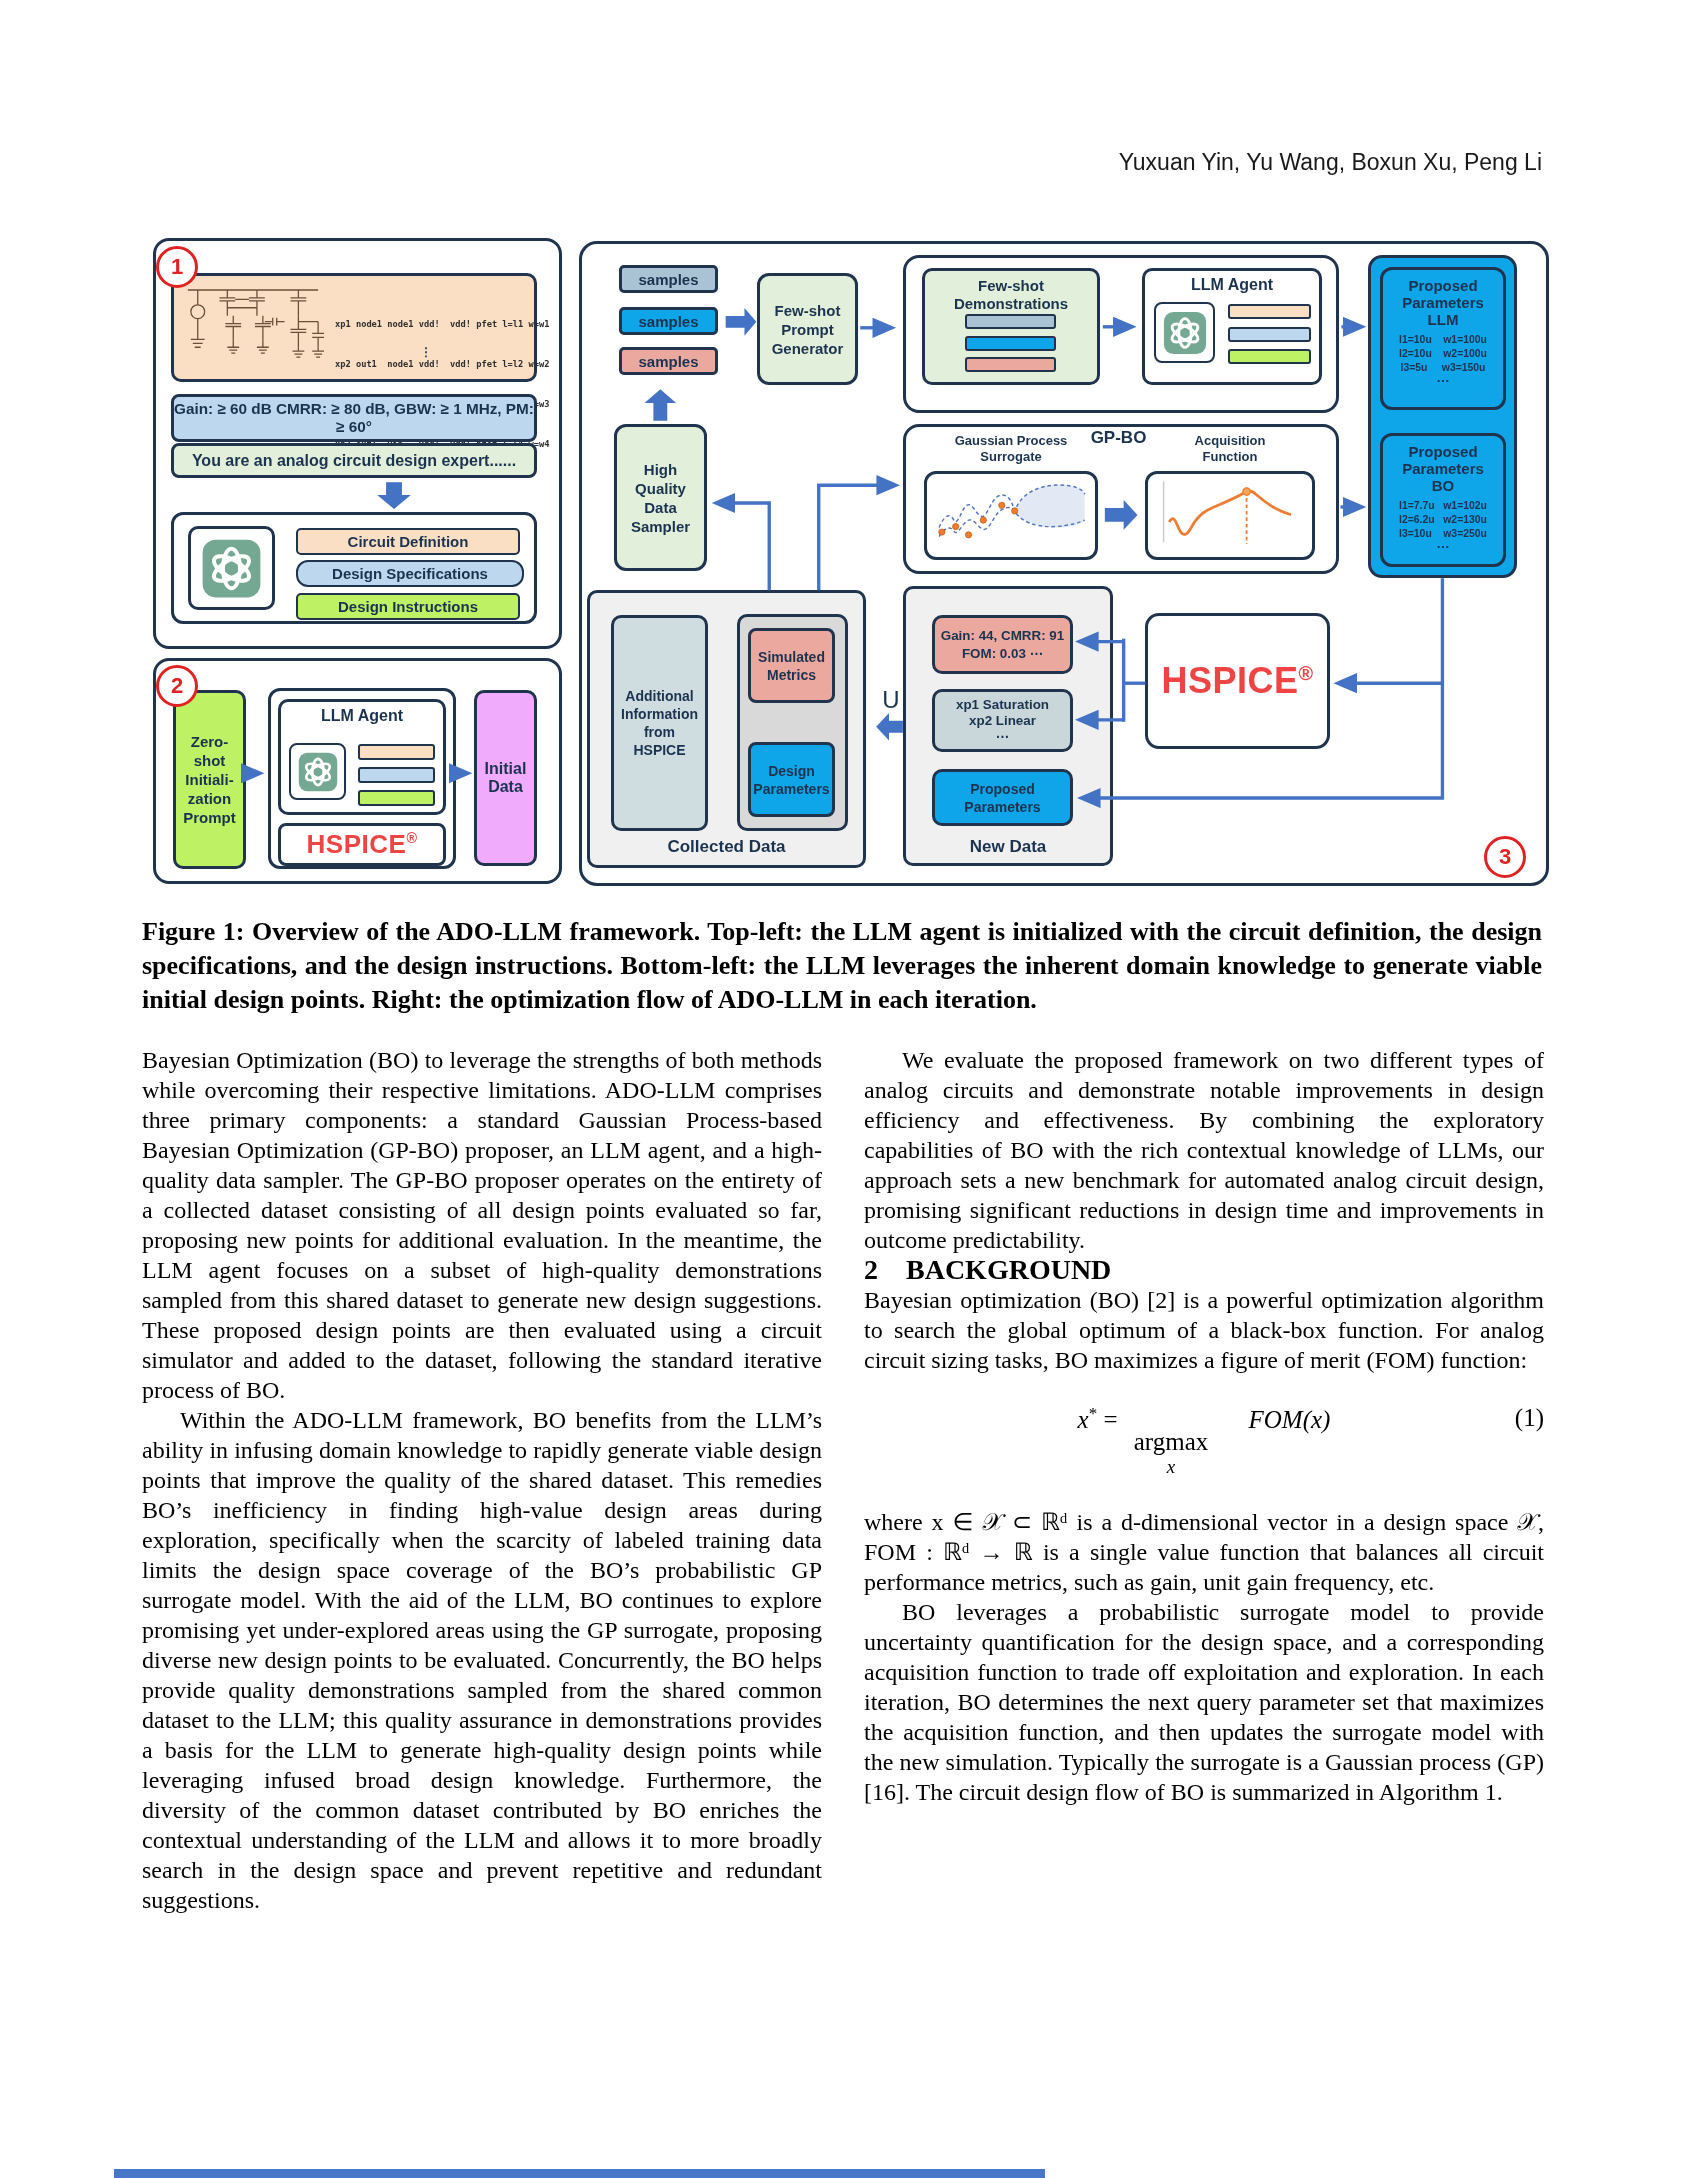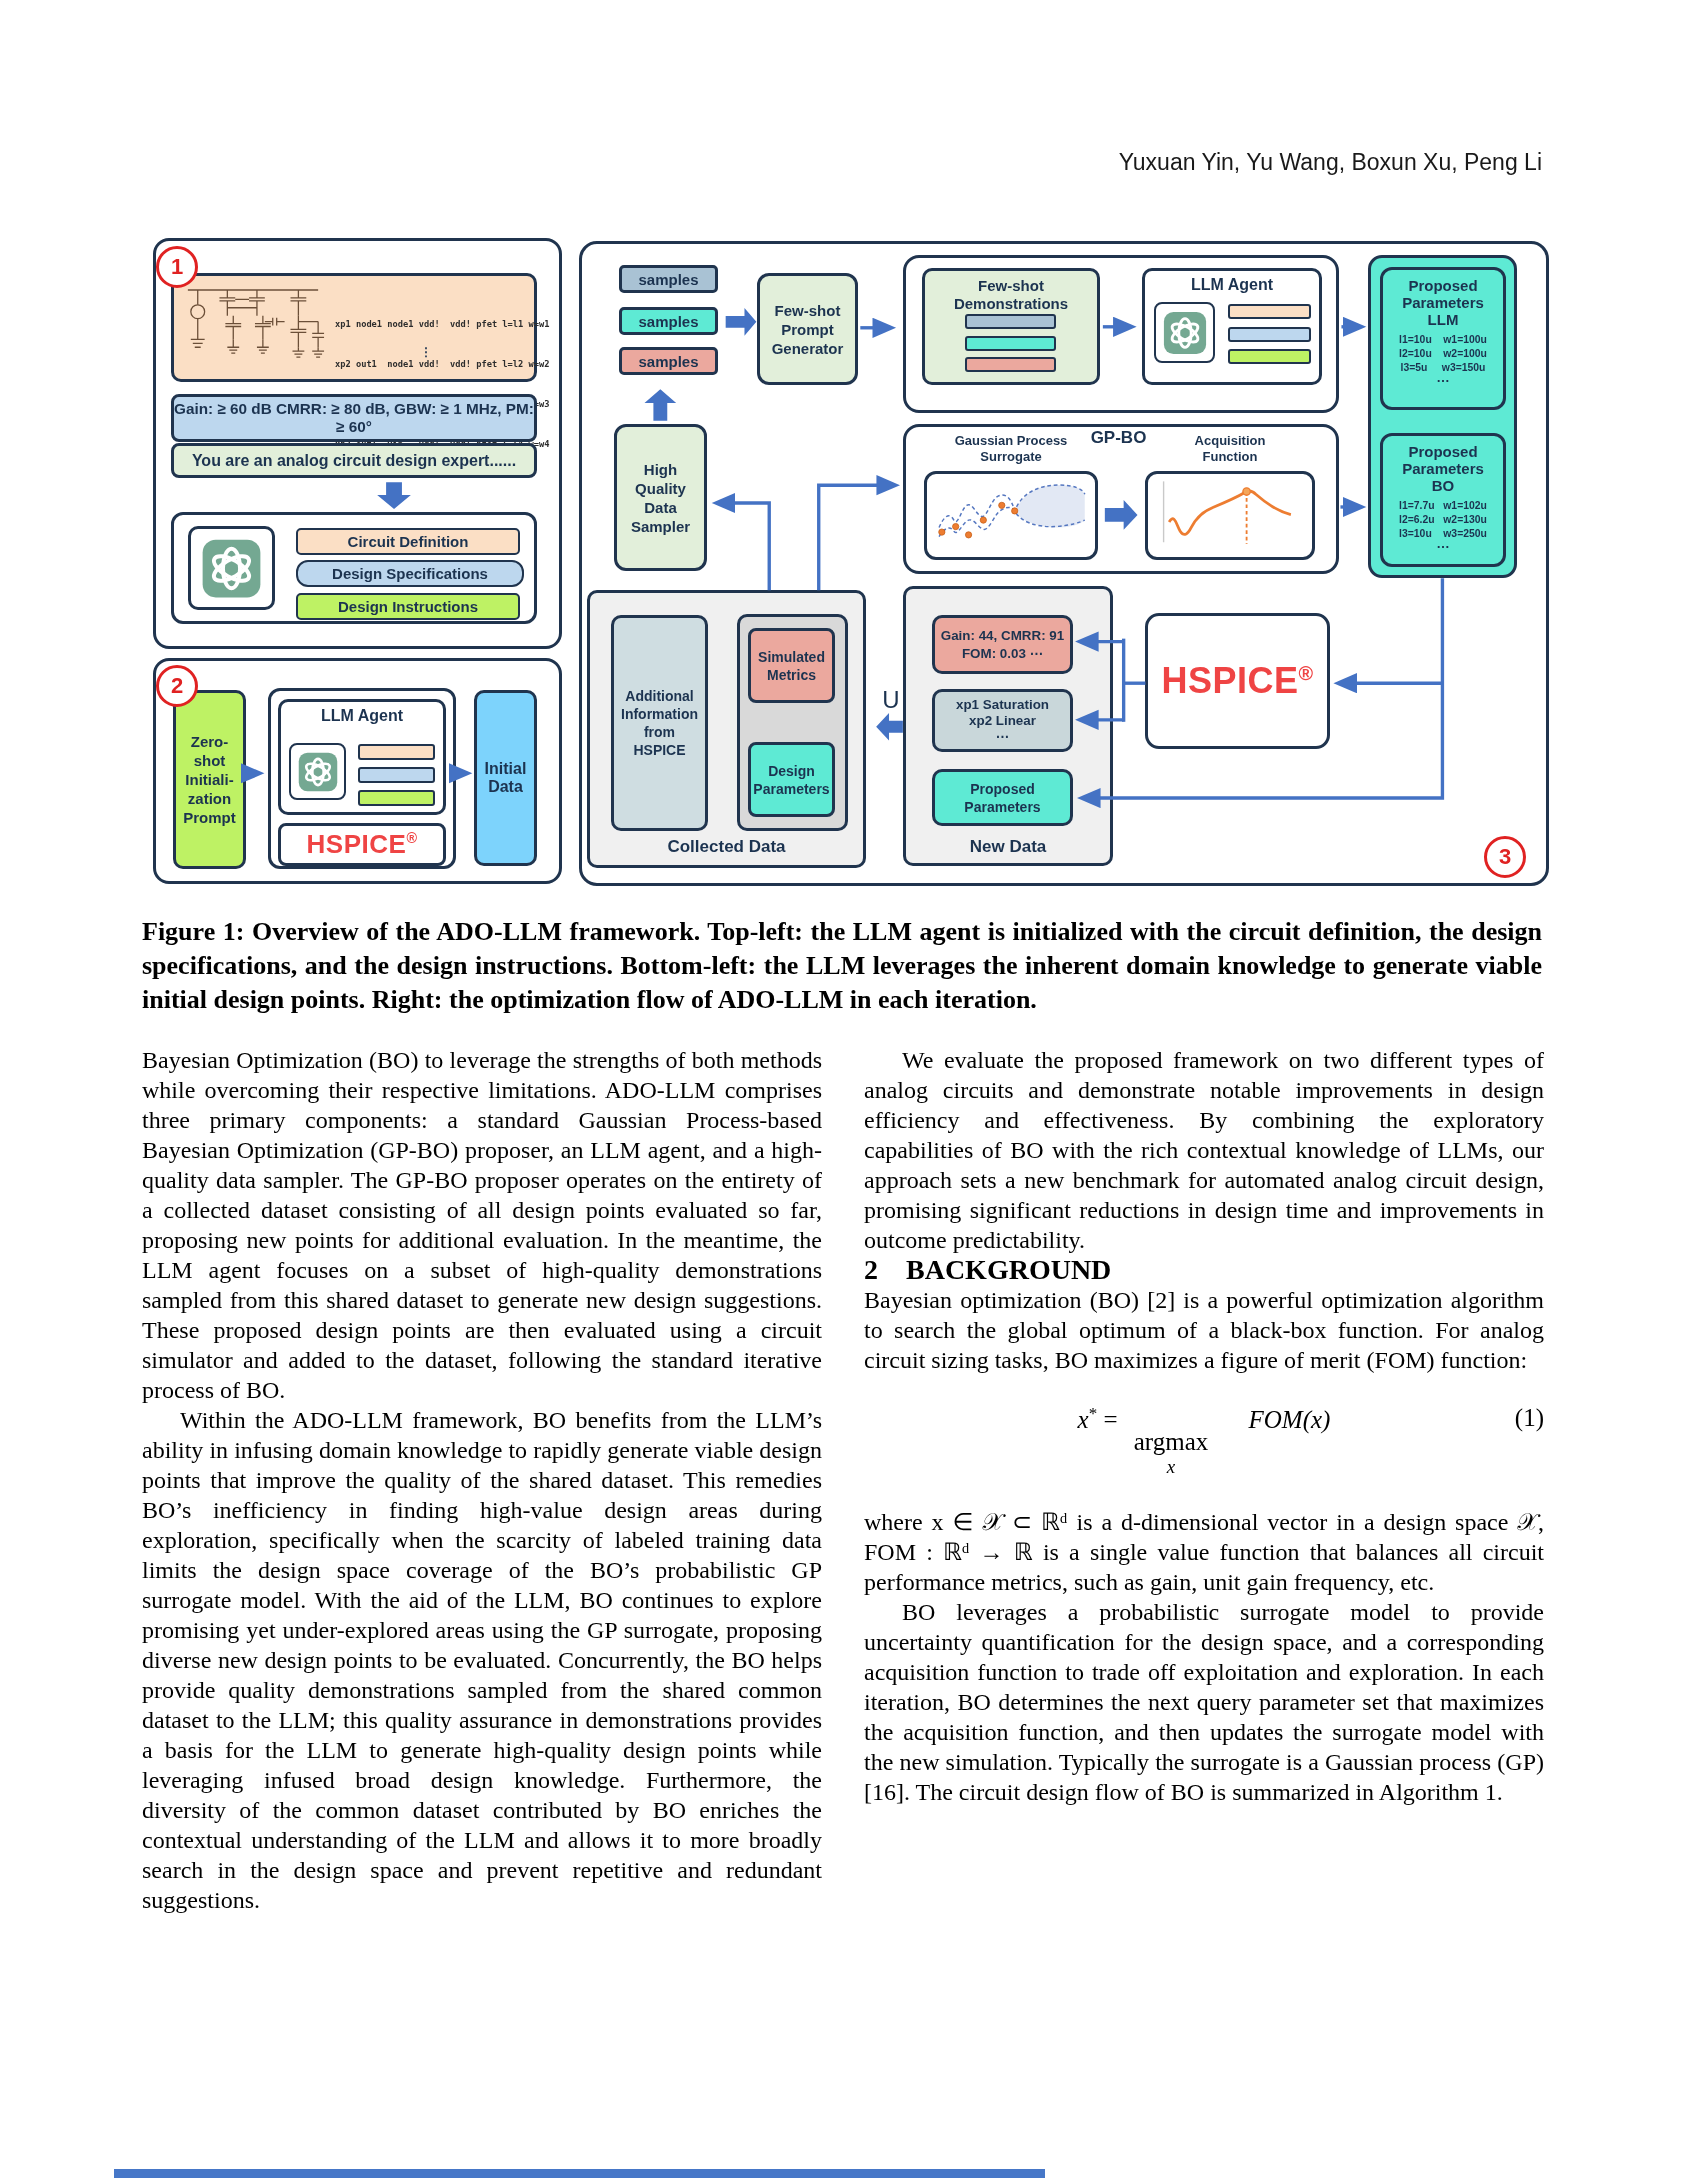--- a/index.html
+++ b/index.html
@@ -7,21 +7,21 @@
   .pg{position:absolute;inset:0;width:1683px;height:2178px;overflow:hidden;}
   .abs{position:absolute;box-sizing:border-box;}
   
   .bx{position:absolute;box-sizing:border-box;border:3px solid #20344e;border-radius:10px;
       font-family:"Liberation Sans",sans-serif;font-weight:bold;color:#1c3350;
       display:flex;align-items:center;justify-content:center;text-align:center;white-space:pre-line;}
   .panel{border-width:3.5px;border-radius:16px;background:#fff;}
   .lbl{position:absolute;box-sizing:border-box;font-family:"Liberation Sans",sans-serif;font-weight:bold;
        color:#1c3350;text-align:center;white-space:pre-line;}
   .peach{background:#fbdfc5}.blue{background:#bdd7ee}.green{background:#bef264}.green2{background:#e2efda}
-  .yellow{background:#5eead4}.salmon{background:#eba89e}.bgray{background:#a9c2d4}.steel{background:#cfdde1}
+  .yellow{background:#0ea5e9}.salmon{background:#eba89e}.bgray{background:#a9c2d4}.steel{background:#cfdde1}
   .steel2{background:#c9d7da}.gray{background:#f0f0f0}.dgray{background:#d9d9d9}.white{background:#fff}
   .badge{position:absolute;width:36px;height:36px;border:3px solid #e02222;border-radius:50%;color:#e02222;
          font:bold 22px "Liberation Sans",sans-serif;display:flex;align-items:center;justify-content:center;background:#fff;z-index:6;}
   .purple{color:#ef4444;text-align:right;}
   .hsp sup{font-size:55%;vertical-align:super;}
   .topbox{align-items:flex-start;}
   .overlay{position:absolute;left:0;top:0;pointer-events:none;z-index:5;}
   
   .col{position:absolute;width:680px;font-size:24px;line-height:30px;text-align:justify;color:#000;}
   .col p{margin:0;}
@@ -118,21 +118,21 @@
         <ellipse cx="24" cy="24" rx="6.5" ry="15" transform="rotate(120 24 24)"></ellipse>
       </g>
     </svg>
   </div>
   <div class="bx peach" style="left:358px;top:744px;width:77px;height:16px;border-width:2px;border-radius:3px;"></div>
   <div class="bx blue" style="left:358px;top:767px;width:77px;height:16px;border-width:2px;border-radius:3px;"></div>
   <div class="bx green" style="left:358px;top:790px;width:77px;height:16px;border-width:2px;border-radius:3px;"></div>
   <div class="bx white hsp" style="left:278px;top:823px;width:168px;height:43px;border-radius:8px;">
     <span class="purple" style="font-size:26px;letter-spacing:0.5px;"><span>HSPICE</span><sup>®</sup></span>
   </div>
-  <div class="bx" style="left:474px;top:690px;width:63px;height:176px;font-size:16px;background:#7dd3fc;">Initial
+  <div class="bx" style="left:474px;top:690px;width:63px;height:176px;font-size:16px;background:#f0abfc;">Initial
 Data</div>
 
   <div class="bx panel" style="left:579px;top:241px;width:970px;height:645px;border-radius:18px;"></div>
   <div class="badge" style="left:1484px;top:836px;">3</div>
 
   <div class="bx bgray" style="left:619px;top:265px;width:99px;height:28px;font-size:15px;border-radius:5px;">samples</div>
   <div class="bx yellow" style="left:619px;top:307px;width:99px;height:28px;font-size:15px;border-radius:5px;">samples</div>
   <div class="bx salmon" style="left:619px;top:347px;width:99px;height:28px;font-size:15px;border-radius:5px;">samples</div>
 
   <div class="bx green2" style="left:757px;top:273px;width:101px;height:112px;font-size:15px;line-height:19px;border-radius:12px;">Few-shot

